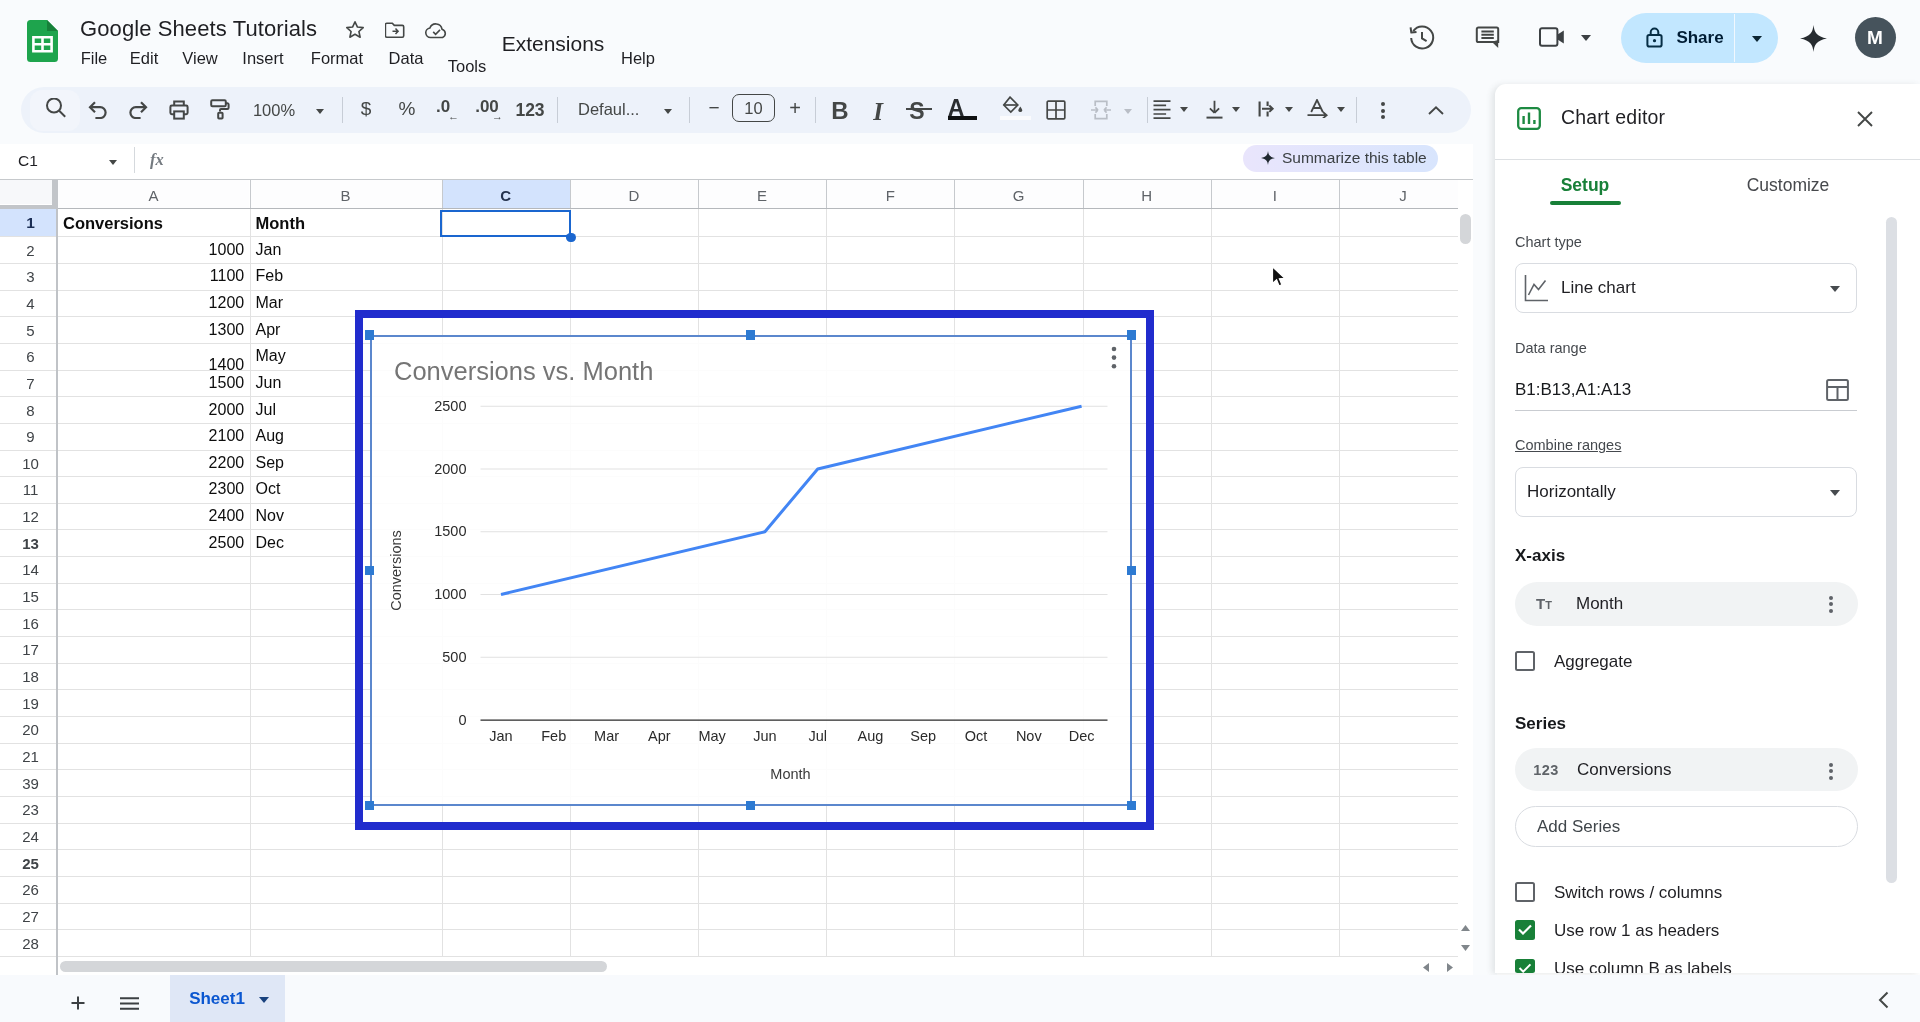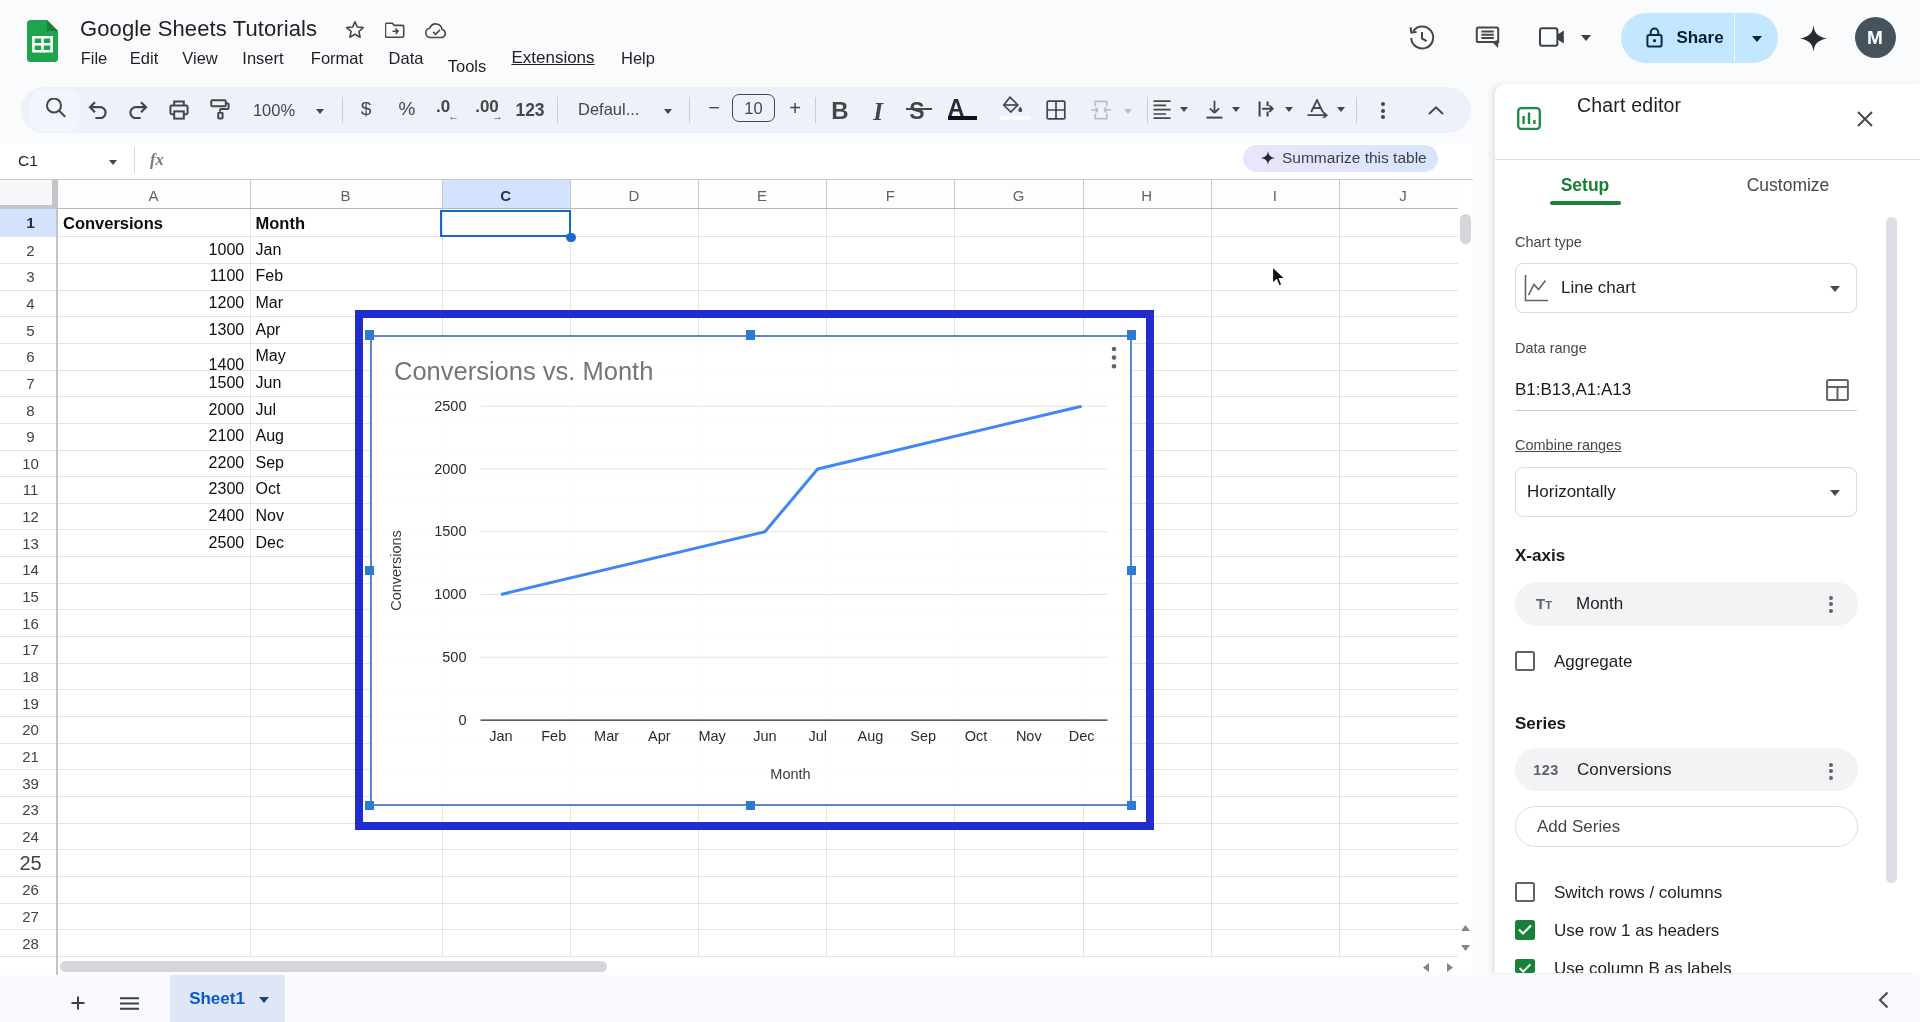--- a/index.html
+++ b/index.html
@@ -29,21 +29,21 @@
 <path d="M5.5 14.5 a4.8 4.8 0 0 1 -.6-9.55 A6.3 6.3 0 0 1 17 6.2 a4.4 4.4 0 0 1 .6 8.3 Z" fill="none" stroke="#444746" stroke-width="1.6"></path>
 <path d="M8.2 8.9 l2.4 2.4 4.4-4.4" fill="none" stroke="#444746" stroke-width="1.6"></path>
     </svg>
 <div class="abs" style="left:94px;top:58px;transform:translate(-50%,-50%);font-size:16.5px;color:#1f1f23;font-weight:400;white-space:nowrap;">File</div>
 <div class="abs" style="left:144px;top:58px;transform:translate(-50%,-50%);font-size:16.5px;color:#1f1f23;font-weight:400;white-space:nowrap;">Edit</div>
 <div class="abs" style="left:200px;top:58px;transform:translate(-50%,-50%);font-size:16.5px;color:#1f1f23;font-weight:400;white-space:nowrap;">View</div>
 <div class="abs" style="left:263px;top:58px;transform:translate(-50%,-50%);font-size:16.5px;color:#1f1f23;font-weight:400;white-space:nowrap;">Insert</div>
 <div class="abs" style="left:337px;top:58px;transform:translate(-50%,-50%);font-size:16.5px;color:#1f1f23;font-weight:400;white-space:nowrap;">Format</div>
 <div class="abs" style="left:406px;top:58px;transform:translate(-50%,-50%);font-size:16.5px;color:#1f1f23;font-weight:400;white-space:nowrap;">Data</div>
 <div class="abs" style="left:467px;top:58px;transform:translate(-50%,-50%);font-size:16.5px;color:#1f1f23;font-weight:400;white-space:nowrap;margin-top:8px;">Tools</div>
-<div class="abs" style="left:553px;top:58px;transform:translate(-50%,-50%);font-size:17px;color:#1f1f23;font-weight:400;white-space:nowrap;text-decoration:underline;">Extensions</div>
+<div class="abs" style="left:553px;top:44px;transform:translate(-50%,-50%);font-size:21px;color:#1f1f23;font-weight:400;white-space:nowrap;">Extensions</div>
 <div class="abs" style="left:638px;top:58px;transform:translate(-50%,-50%);font-size:16.5px;color:#1f1f23;font-weight:400;white-space:nowrap;">Help</div>
 <svg class="abs" style="left:1408px;top:24px" width="28" height="28" viewBox="0 0 28 28">
 <path d="M5.2 7.2 A11 11 0 1 1 3.2 14" fill="none" stroke="#444746" stroke-width="2"></path>
 <path d="M2.6 3.4 l.7 5.2 5.2-.7" fill="none" stroke="#444746" stroke-width="2" stroke-linejoin="round"></path>
 <path d="M14 8 v6.4 l4.6 2.8" fill="none" stroke="#444746" stroke-width="2"></path>
     </svg>
 <svg class="abs" style="left:1475px;top:26px" width="25" height="24" viewBox="0 0 25 24">
 <path d="M3.4 1.4 h18.2 a1.6 1.6 0 0 1 1.6 1.6 v13 l-4.6-0 H3.4 a1.6 1.6 0 0 1 -1.6-1.6 V3 a1.6 1.6 0 0 1 1.6-1.6 Z" fill="none" stroke="#444746" stroke-width="2"></path>
 <path d="M23.2 14 v8 l-6.5-6.3 Z" fill="#444746"></path>
 <path d="M6.4 5.6 h12.4 M6.4 8.8 h12.4 M6.4 12 h12.4" stroke="#444746" stroke-width="2"></path>
@@ -201,33 +201,33 @@
 <div class="abs" style="left:30.5px;top:276.275px;transform:translate(-50%,-50%);font-size:15px;color:#3f4347;font-weight:400;white-space:nowrap;">3</div>
 <div class="abs" style="left:30.5px;top:302.925px;transform:translate(-50%,-50%);font-size:15px;color:#3f4347;font-weight:400;white-space:nowrap;">4</div>
 <div class="abs" style="left:30.5px;top:329.575px;transform:translate(-50%,-50%);font-size:15px;color:#3f4347;font-weight:400;white-space:nowrap;">5</div>
 <div class="abs" style="left:30.5px;top:356.225px;transform:translate(-50%,-50%);font-size:15px;color:#3f4347;font-weight:400;white-space:nowrap;">6</div>
 <div class="abs" style="left:30.5px;top:382.875px;transform:translate(-50%,-50%);font-size:15px;color:#3f4347;font-weight:400;white-space:nowrap;">7</div>
 <div class="abs" style="left:30.5px;top:409.525px;transform:translate(-50%,-50%);font-size:15px;color:#3f4347;font-weight:400;white-space:nowrap;">8</div>
 <div class="abs" style="left:30.5px;top:436.175px;transform:translate(-50%,-50%);font-size:15px;color:#3f4347;font-weight:400;white-space:nowrap;">9</div>
 <div class="abs" style="left:30.5px;top:462.825px;transform:translate(-50%,-50%);font-size:15px;color:#3f4347;font-weight:400;white-space:nowrap;">10</div>
 <div class="abs" style="left:30.5px;top:489.475px;transform:translate(-50%,-50%);font-size:15px;color:#3f4347;font-weight:400;white-space:nowrap;">11</div>
 <div class="abs" style="left:30.5px;top:516.125px;transform:translate(-50%,-50%);font-size:15px;color:#3f4347;font-weight:400;white-space:nowrap;">12</div>
-<div class="abs" style="left:30.5px;top:542.775px;transform:translate(-50%,-50%);font-size:15px;color:#3f4347;font-weight:400;white-space:nowrap;">13</div>
+<div class="abs" style="left:30.5px;top:542.775px;transform:translate(-50%,-50%);font-size:15px;color:#3f4347;font-weight:700;white-space:nowrap;">13</div>
 <div class="abs" style="left:30.5px;top:569.425px;transform:translate(-50%,-50%);font-size:15px;color:#3f4347;font-weight:400;white-space:nowrap;">14</div>
 <div class="abs" style="left:30.5px;top:596.075px;transform:translate(-50%,-50%);font-size:15px;color:#3f4347;font-weight:400;white-space:nowrap;">15</div>
 <div class="abs" style="left:30.5px;top:622.7249999999999px;transform:translate(-50%,-50%);font-size:15px;color:#3f4347;font-weight:400;white-space:nowrap;">16</div>
 <div class="abs" style="left:30.5px;top:649.375px;transform:translate(-50%,-50%);font-size:15px;color:#3f4347;font-weight:400;white-space:nowrap;">17</div>
 <div class="abs" style="left:30.5px;top:676.025px;transform:translate(-50%,-50%);font-size:15px;color:#3f4347;font-weight:400;white-space:nowrap;">18</div>
 <div class="abs" style="left:30.5px;top:702.675px;transform:translate(-50%,-50%);font-size:15px;color:#3f4347;font-weight:400;white-space:nowrap;">19</div>
 <div class="abs" style="left:30.5px;top:729.325px;transform:translate(-50%,-50%);font-size:15px;color:#3f4347;font-weight:400;white-space:nowrap;">20</div>
 <div class="abs" style="left:30.5px;top:755.9749999999999px;transform:translate(-50%,-50%);font-size:15px;color:#3f4347;font-weight:400;white-space:nowrap;">21</div>
 <div class="abs" style="left:30.5px;top:782.625px;transform:translate(-50%,-50%);font-size:15px;color:#3f4347;font-weight:400;white-space:nowrap;">39</div>
 <div class="abs" style="left:30.5px;top:809.275px;transform:translate(-50%,-50%);font-size:15px;color:#3f4347;font-weight:400;white-space:nowrap;">23</div>
 <div class="abs" style="left:30.5px;top:835.925px;transform:translate(-50%,-50%);font-size:15px;color:#3f4347;font-weight:400;white-space:nowrap;">24</div>
-<div class="abs" style="left:30.5px;top:862.5749999999999px;transform:translate(-50%,-50%);font-size:20px;color:#3f4347;font-weight:400;white-space:nowrap;">25</div>
+<div class="abs" style="left:30.5px;top:862.5749999999999px;transform:translate(-50%,-50%);font-size:15px;color:#3f4347;font-weight:700;white-space:nowrap;">25</div>
 <div class="abs" style="left:30.5px;top:889.2249999999999px;transform:translate(-50%,-50%);font-size:15px;color:#3f4347;font-weight:400;white-space:nowrap;">26</div>
 <div class="abs" style="left:30.5px;top:915.875px;transform:translate(-50%,-50%);font-size:15px;color:#3f4347;font-weight:400;white-space:nowrap;">27</div>
 <div class="abs" style="left:30.5px;top:942.525px;transform:translate(-50%,-50%);font-size:15px;color:#3f4347;font-weight:400;white-space:nowrap;">28</div>
 <div class="abs" style="left:56.2px;top:209.3px;width:1.5px;height:765.7px;background:#c0c3c7;"></div>
 <div class="abs" style="left:57.6px;top:236.3px;width:1400.4px;height:1px;background:#e2e2e2;"></div>
 <div class="abs" style="left:57.6px;top:262.95px;width:1400.4px;height:1px;background:#e2e2e2;"></div>
 <div class="abs" style="left:57.6px;top:289.6px;width:1400.4px;height:1px;background:#e2e2e2;"></div>
 <div class="abs" style="left:57.6px;top:316.25px;width:1400.4px;height:1px;background:#e2e2e2;"></div>
 <div class="abs" style="left:57.6px;top:342.9px;width:1400.4px;height:1px;background:#e2e2e2;"></div>
 <div class="abs" style="left:57.6px;top:369.55px;width:1400.4px;height:1px;background:#e2e2e2;"></div>
@@ -380,21 +380,21 @@
 <div class="abs" style="left:1243px;top:144.5px;width:195px;height:27.5px;background:linear-gradient(90deg,#e9e5fc,#d8e5fd);border-radius:14px;"></div>
 <svg class="abs" style="left:1261px;top:151px" width="14" height="14" viewBox="0 0 14 14">
 <path d="M7 0 C7.4 3.8 8.6 6 14 7 C8.6 8 7.4 10.2 7 14 C6.6 10.2 5.4 8 0 7 C5.4 6 6.6 3.8 7 0 Z" fill="#202830"></path>
     </svg>
 <div class="abs" style="left:1282px;top:149px;font-size:15.5px;color:#3b4043;">Summarize this table</div>
 <div class="abs" style="left:1495px;top:84px;width:425px;height:889px;background:#ffffff;border-radius:11px 0 0 0;box-shadow:-3px 1px 6px rgba(60,64,67,.12);overflow:hidden;"></div>
 <svg class="abs" style="left:1517px;top:106.5px" width="24" height="23" viewBox="0 0 24 23">
 <rect x="1.2" y="1.2" width="21.6" height="20.6" rx="3" fill="none" stroke="#1d8a42" stroke-width="2.3"></rect>
 <path d="M6.6 9 v8 M12 5.6 v11.4 M17.4 13 v4" stroke="#1d8a42" stroke-width="2.4"></path>
     </svg>
-<div class="abs" style="left:1561px;top:94px;font-size:19.5px;color:#1f1f23;letter-spacing:.2px;margin-left:16px;">Chart editor</div>
+<div class="abs" style="left:1561px;top:106px;font-size:19.5px;color:#1f1f23;letter-spacing:.2px;">Chart editor</div>
 <svg class="abs" style="left:1856px;top:110px" width="18" height="18" viewBox="0 0 18 18">
 <path d="M2 2 L16 16 M16 2 L2 16" stroke="#444746" stroke-width="1.9"></path>
     </svg>
 <div class="abs" style="left:1495px;top:159px;width:425px;height:1px;background:#dde0e3;"></div>
 <div class="abs" style="left:1585px;top:185px;transform:translate(-50%,-50%);font-size:17.5px;color:#188038;font-weight:600;white-space:nowrap;">Setup</div>
 <div class="abs" style="left:1788px;top:185px;transform:translate(-50%,-50%);font-size:17.5px;color:#47494d;font-weight:400;white-space:nowrap;">Customize</div>
 <div class="abs" style="left:1550px;top:201px;width:71px;height:4px;background:#188038;border-radius:3px;"></div>
 <div class="abs" style="left:1515px;top:234px;font-size:14.5px;color:#45494e;">Chart type</div>
 <div class="abs" style="left:1515px;top:263px;width:342px;height:50px;border:1px solid #d9dce1;border-radius:8px;box-sizing:border-box;"></div>
 <svg class="abs" style="left:1524px;top:275px" width="24" height="27" viewBox="0 0 24 27">

